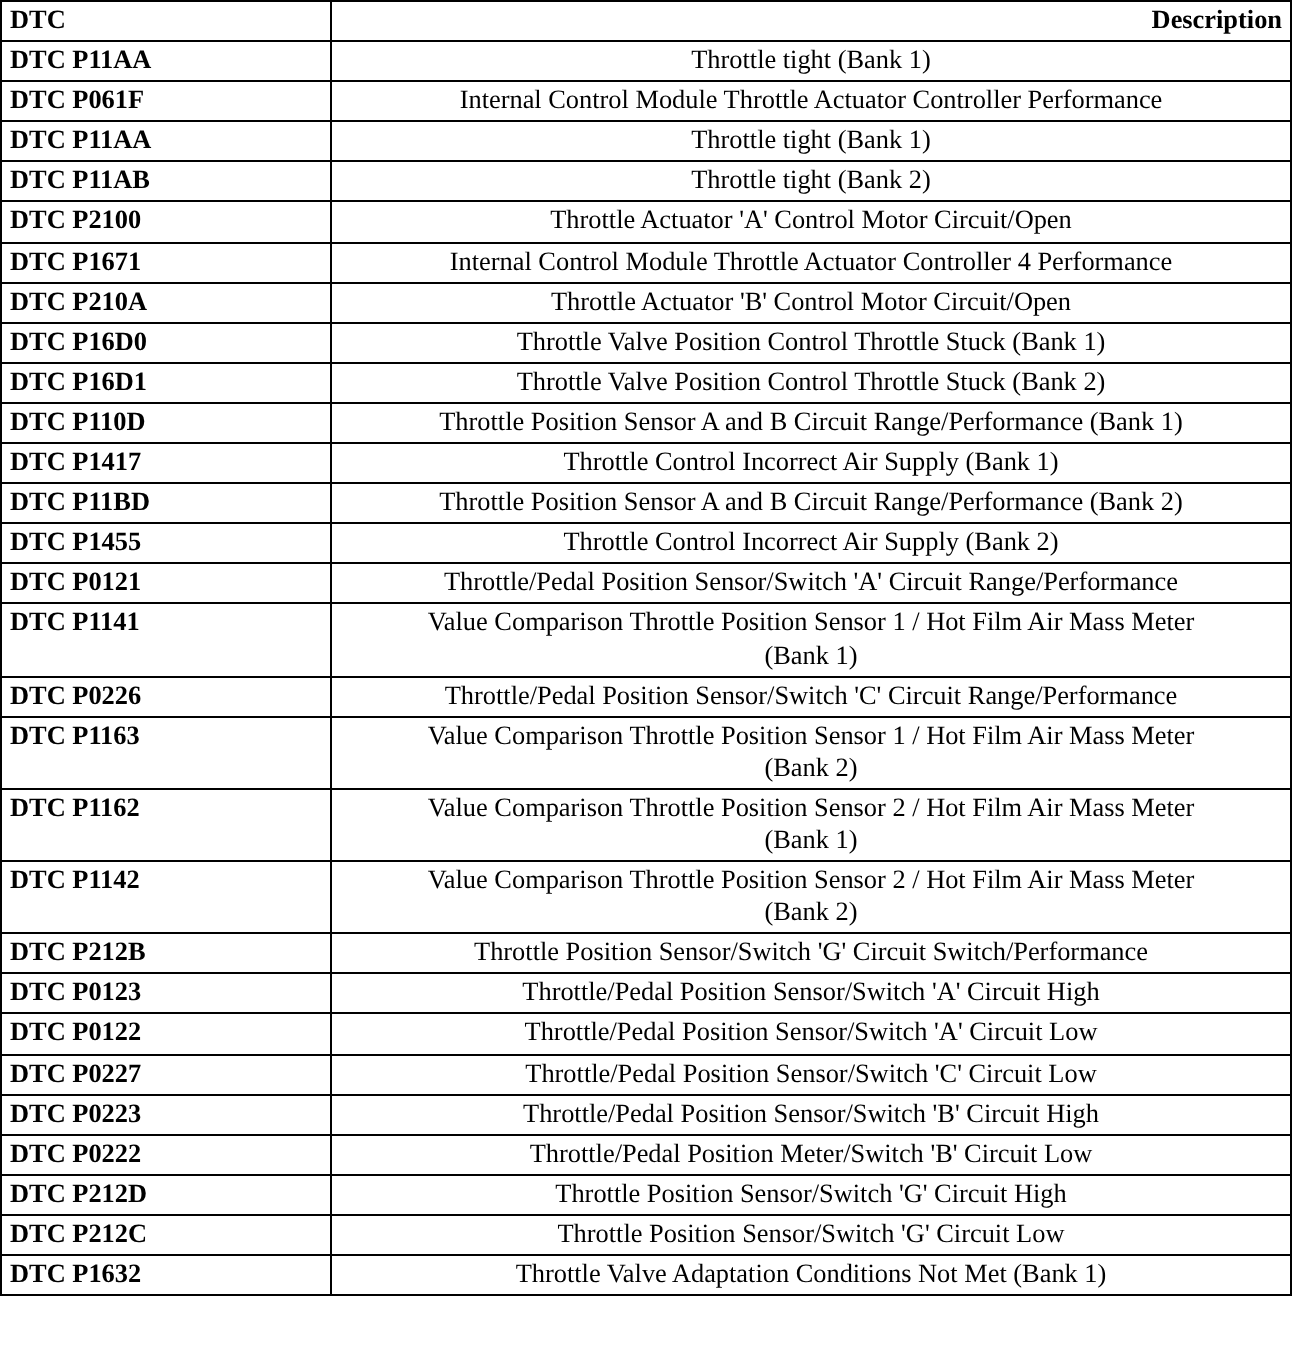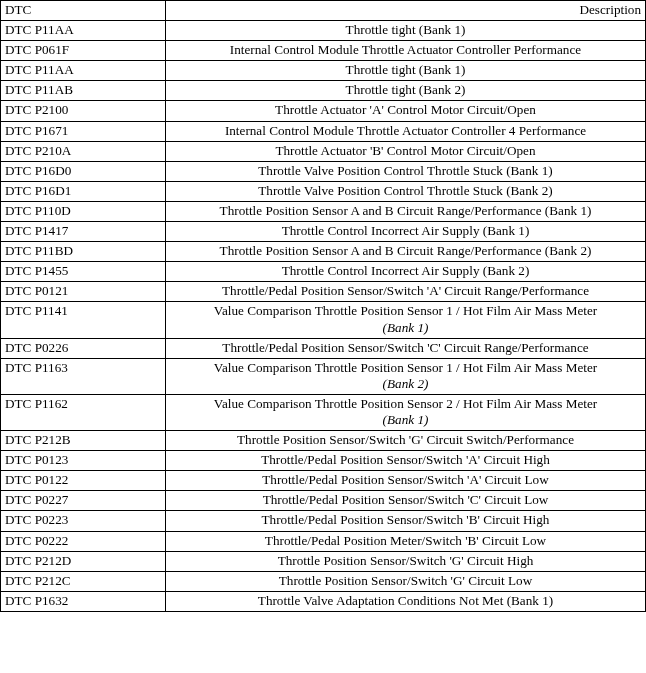--- a/index.html
+++ b/index.html
@@ -30,33 +30,32 @@
     font-size: 13.2px;
     line-height: 1.22;
     padding: 1px 4px 2px 4px;
     vertical-align: top;
   }
   col.col-dtc { width: 165px; }
   col.col-desc { width: 480px; }
 
   th.h-dtc, td.c-dtc {
     text-align: left;
-    font-weight: normal;
+    font-weight: bold;
   }
   th.h-desc {
     text-align: right;
-    font-weight: normal;
+    font-weight: bold;
   }
   td.c-desc {
     text-align: center;
     font-weight: normal;
   }
   td.c-desc .line2 {
     display: block;
-    font-style: italic;
   }
 </style>
 </head>
 <body>
 
 <div class="table-wrap">
   <table class="dtc-table">
     <colgroup>
       <col class="col-dtc">
       <col class="col-desc">
@@ -134,20 +133,24 @@
         </tr>
         <tr>
           <td class="c-dtc">DTC P1163</td>
           <td class="c-desc"><span>Value Comparison Throttle Position Sensor 1 / Hot Film Air Mass Meter</span><span class="line2">(Bank 2)</span></td>
         </tr>
         <tr>
           <td class="c-dtc">DTC P1162</td>
           <td class="c-desc"><span>Value Comparison Throttle Position Sensor 2 / Hot Film Air Mass Meter</span><span class="line2">(Bank 1)</span></td>
         </tr>
         <tr>
+          <td class="c-dtc">DTC P1142</td>
+          <td class="c-desc"><span>Value Comparison Throttle Position Sensor 2 / Hot Film Air Mass Meter</span><span class="line2">(Bank 2)</span></td>
+        </tr>
+        <tr>
           <td class="c-dtc">DTC P212B</td>
           <td class="c-desc">Throttle Position Sensor/Switch 'G' Circuit Switch/Performance</td>
         </tr>
         <tr>
           <td class="c-dtc">DTC P0123</td>
           <td class="c-desc">Throttle/Pedal Position Sensor/Switch 'A' Circuit High</td>
         </tr>
         <tr>
           <td class="c-dtc">DTC P0122</td>
           <td class="c-desc">Throttle/Pedal Position Sensor/Switch 'A' Circuit Low</td>

